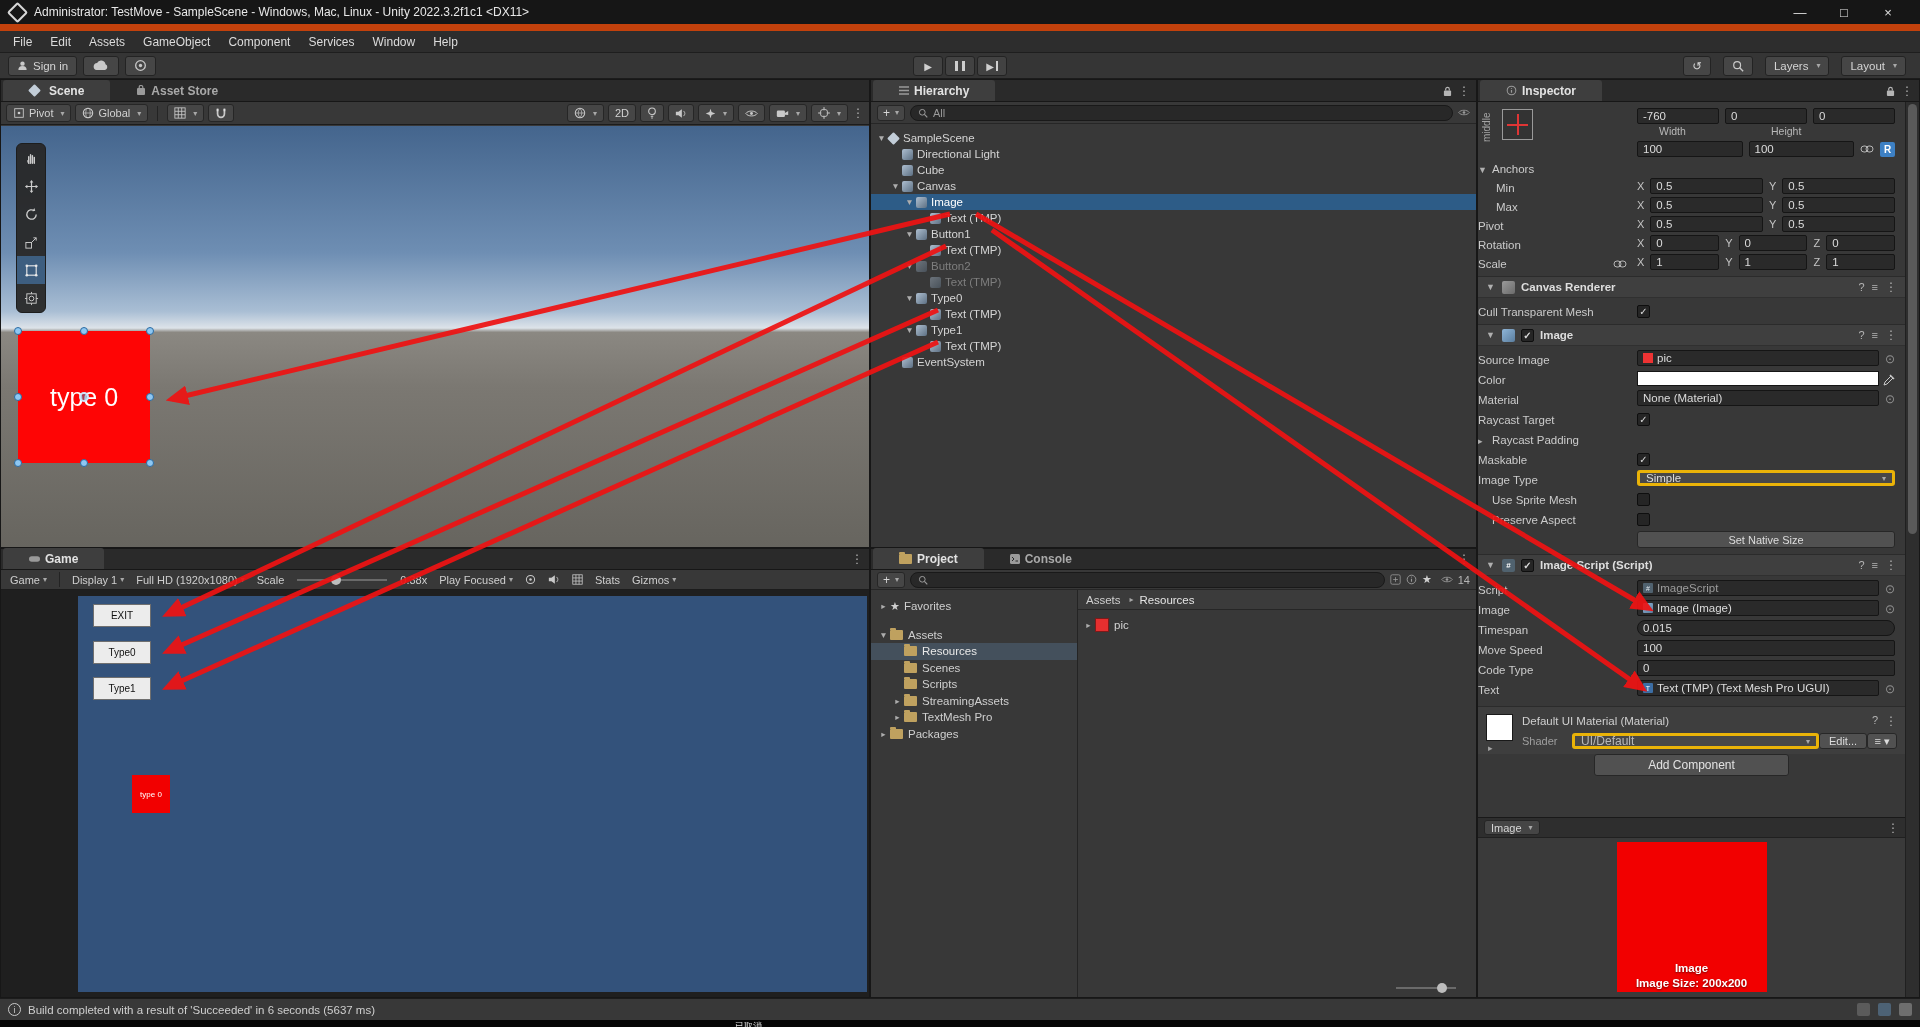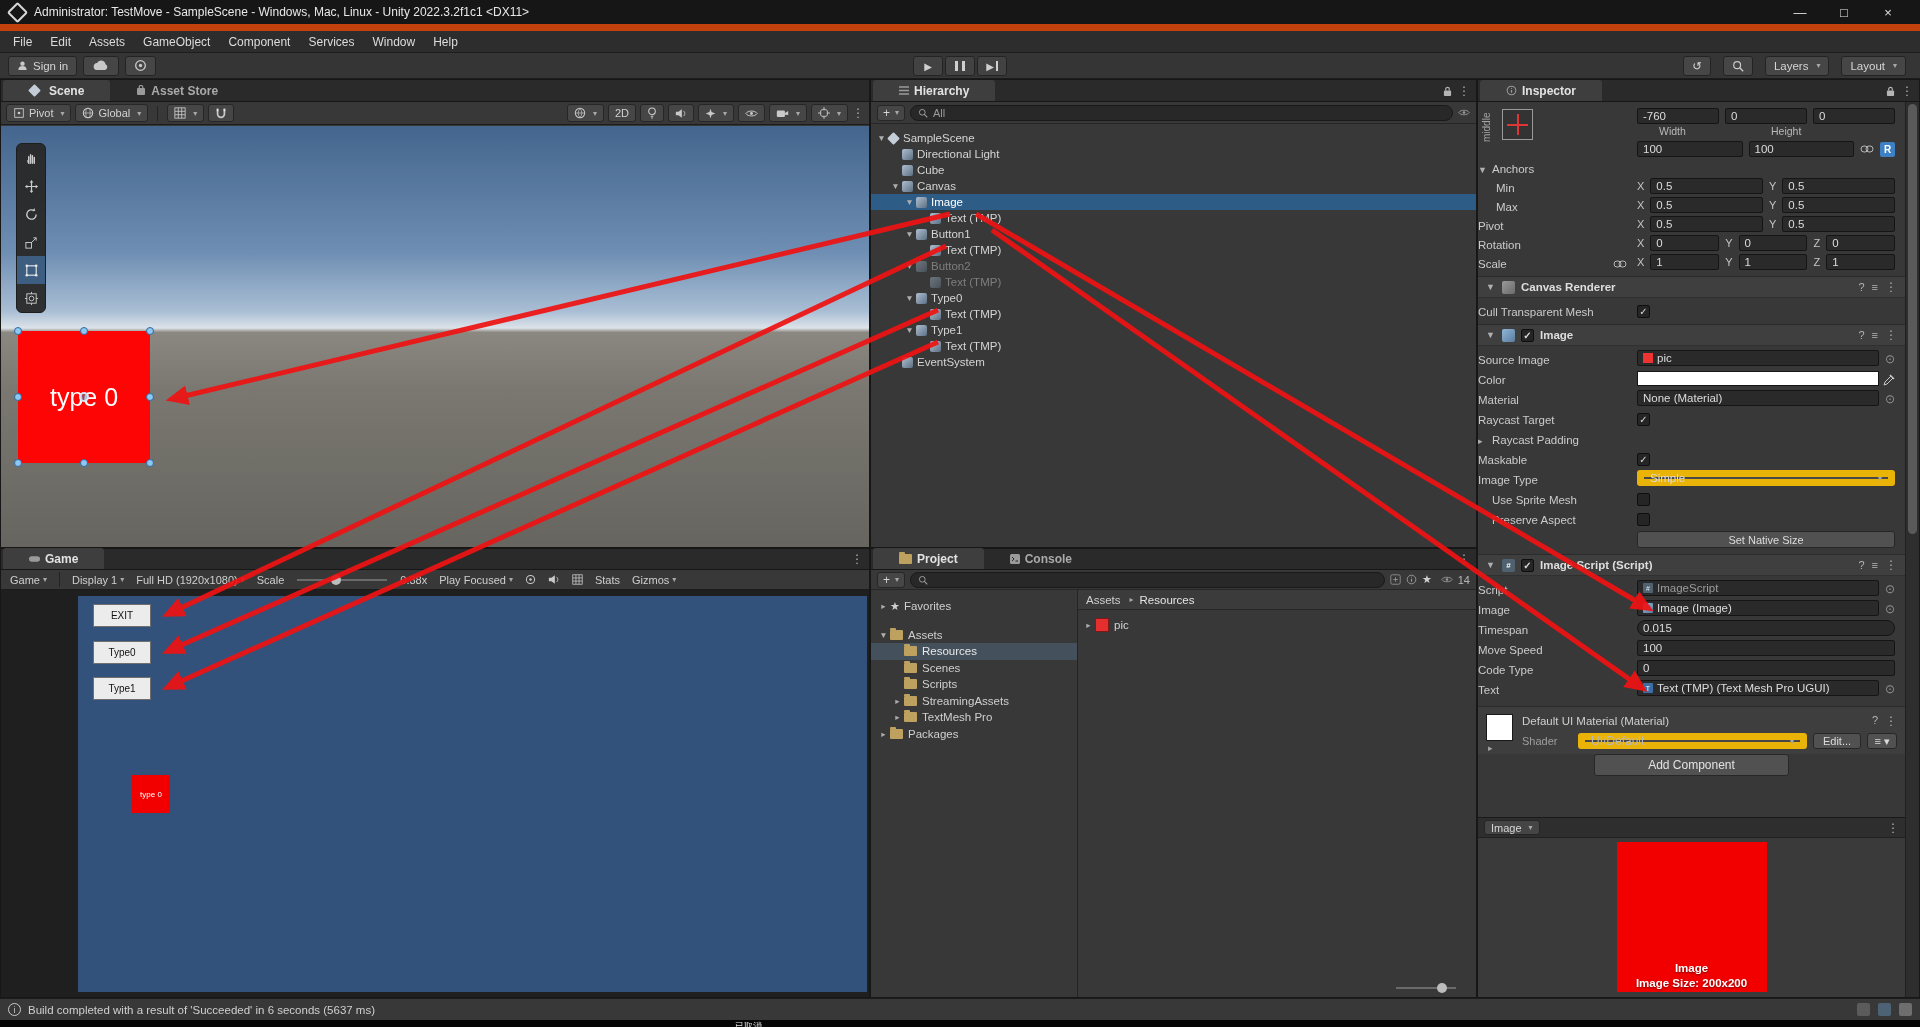--- a/index.html
+++ b/index.html
@@ -93,21 +93,21 @@
 .hright{margin-left:auto;display:flex;align-items:center;gap:7px;font-weight:normal;color:#b5b5b5;font-size:11px;}
 .fold{font-size:9px;color:#b0b0b0;width:10px;flex:none;}
 .rbadge{width:15px;height:15px;background:#3d80c4;border-radius:2px;color:#fff;font-size:10px;font-weight:bold;display:flex;align-items:center;justify-content:center;flex:none;}
 .rt-block{position:relative;padding-top:2px;}
 .anchor-mini{position:absolute;left:24px;top:7px;width:31px;height:31px;border:1px solid #9a9a9a;background:#333;}
 .anchor-mini::before,.anchor-mini::after{content:'';position:absolute;background:#e03535;}
 .anchor-mini::before{left:14px;top:4px;width:2px;height:21px;}
 .anchor-mini::after{top:14px;left:4px;height:2px;width:21px;}
 .middle-label{position:absolute;left:3px;top:40px;transform:rotate(-90deg);transform-origin:left top;font-size:10px;color:#a5a5a5;}
 .whlabel{font-size:10.5px;color:#b9b9b9;flex:1;margin-left:22px;}
-.dropdownf{background:#484848;border:7px solid #eab308;border-radius:3px;height:16px;display:flex;align-items:center;padding:0 6px;flex:1;color:#dedede;}
+.dropdownf{background:#484848;border:3px solid #eab308;border-radius:3px;height:16px;display:flex;align-items:center;padding:0 6px;flex:1;color:#dedede;}
 .dropdownf .dd{margin-left:auto;}
 .setnative{flex:1;height:17px;background:#515151;border:1px solid #272727;border-radius:3px;display:flex;align-items:center;justify-content:center;font-size:11px;color:#dcdcdc;}
 .mat-section{position:relative;height:48px;background:#3e3e3e;border-top:1px solid #2b2b2b;margin-top:10px;}
 .mat-swatch{position:absolute;left:8px;top:7px;width:27px;height:27px;background:#fff;border:1px solid #191919;}
 .mat-fold{position:absolute;left:10px;bottom:1px;font-size:9px;color:#a5a5a5;}
 .addcomp-row{display:flex;justify-content:center;margin-top:0;}
 .addcomp{width:195px;height:22px;background:#515151;border:1px solid #272727;border-radius:3px;display:flex;align-items:center;justify-content:center;font-size:12px;color:#e2e2e2;}
 .preview{position:absolute;left:0;right:14px;bottom:0;height:180px;border-top:1px solid #191919;background:#3a3a3a;}
 .pv-head{height:20px;background:#2e2e2e;border-bottom:1px solid #202020;display:flex;align-items:center;padding:0 6px;gap:4px;}
 .pv-btn{background:#454545;border:1px solid #252525;border-radius:3px;height:15px;padding:0 6px;display:inline-flex;align-items:center;gap:4px;font-size:11px;color:#d6d6d6;}
@@ -1010,21 +1010,21 @@
         <span class="picker">⊙</span>
       </div>
 
       <div class="mat-section">
         <div class="mat-swatch"></div>
         <div style="position:absolute;left:44px;top:8px;font-size:11.5px;color:#cfcfcf;text-align:right;">Default UI Material (Material)</div>
         <div style="position:absolute;right:8px;top:7px;display:flex;gap:7px;color:#b5b5b5;font-size:11px;">
           <span>?</span>
             <span class="kebab">⋮</span>
         </div>
-        <div style="position:absolute;left:44px;top:26px;right:8px;display:flex;align-items:center;gap:6px;">
+        <div style="position:absolute;left:44px;top:26px;right:8px;display:flex;align-items:center;">
           <span style="width:50px;color:#9f9f9f;font-size:11px;">Shader</span>
           <div class="dropdownf" style="color:#b9b9b9;">
               <span>UI/Default</span>
               <span class="dd">▾</span>
             </div>
           <button class="setnative" style="flex:none;width:48px;height:16px;">Edit...</button>
           <button class="setnative" style="flex:none;width:30px;height:16px;">≡ ▾</button>
         </div>
         <span class="mat-fold">▸</span>
       </div>

